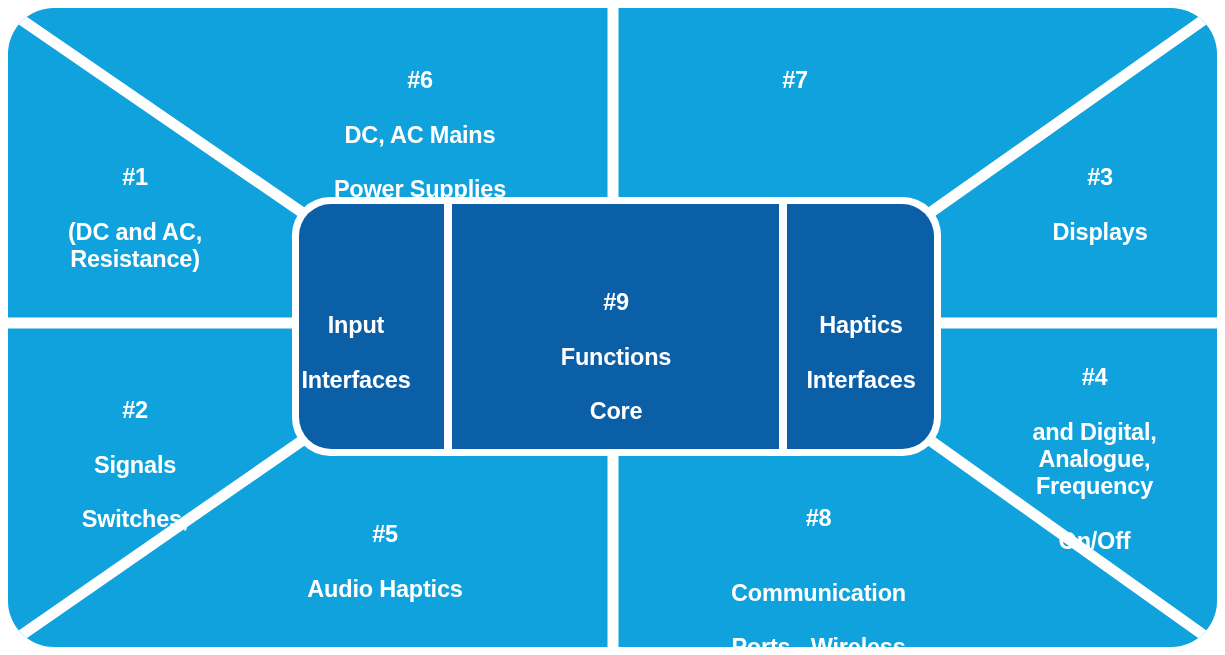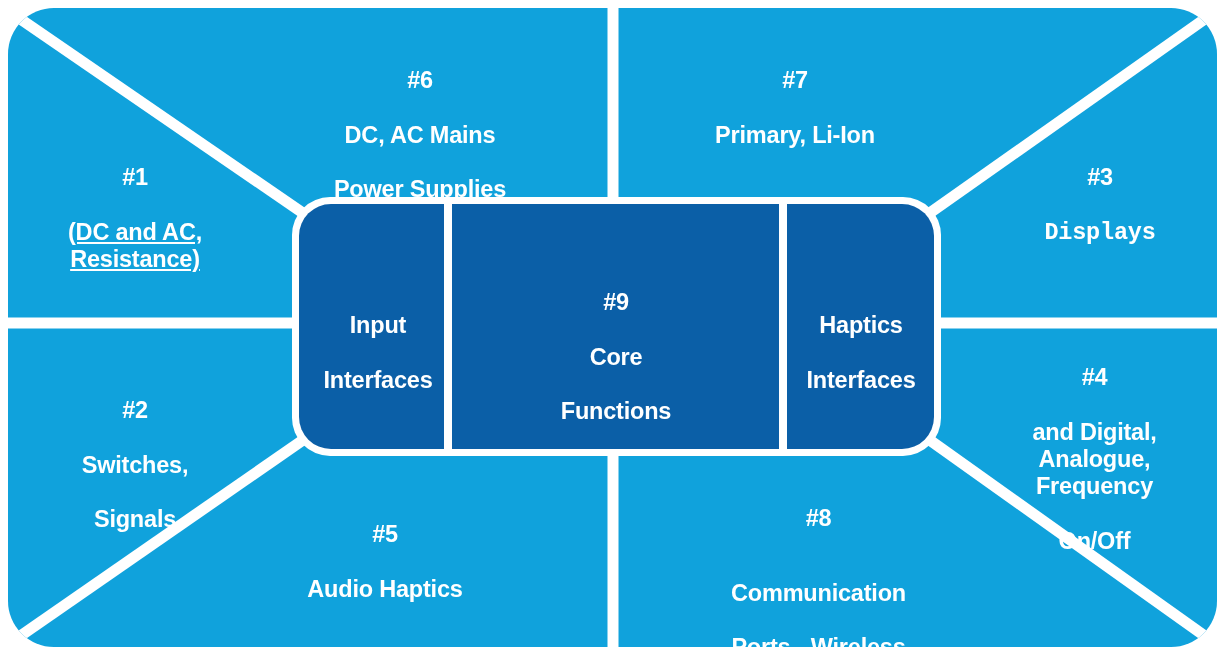--- a/index.html
+++ b/index.html
@@ -92,33 +92,33 @@
     <rect x="299" y="204" width="635" height="245" rx="32" ry="32" fill="#0B5FA7"></rect>
 
     <g stroke="#FFFFFF" stroke-width="8">
       <line x1="448" y1="204" x2="448" y2="449"></line>
       <line x1="783" y1="204" x2="783" y2="449"></line>
     </g>
   </svg>
 
   <div class="seg-label outer-label" style="left:10px; top:137px; width:250px;">
     <span class="seg-num" style="display: block; white-space: pre-line;">#1</span>
-    <span style="display: block; white-space: pre-line; text-decoration: underline;">(DC and AC,
+    <span style="display: block; white-space: pre-line;">(DC and AC,
 Resistance)</span>
   </div>
 
   <div class="seg-label outer-label" style="left:10px; top:370px; width:250px;">
     <span class="seg-num" style="display: block; white-space: pre-line;">#2</span>
+    <span style="display: block; white-space: pre-line;">Signals</span>
     <span style="display: block; white-space: pre-line;">Switches,</span>
-    <span style="display: block; white-space: pre-line;">Signals</span>
   </div>
 
   <div class="seg-label outer-label" style="left:975px; top:137px; width:250px;">
     <span class="seg-num" style="display: block; white-space: pre-line;">#3</span>
-    <span style="display: block; white-space: pre-line; font-family: Liberation Mono, monospace;">Displays</span>
+    <span style="display: block; white-space: pre-line;">Displays</span>
   </div>
 
   <div class="seg-label outer-label" style="left:968px; top:337px; width:253px;">
     <span class="seg-num" style="display: block; white-space: pre-line;">#4</span>
     <span style="display: block; white-space: pre-line;">and Digital,
 Analogue,
 Frequency</span>
     <span style="display: block; white-space: pre-line;">On/Off</span>
   </div>
 
@@ -128,39 +128,38 @@
   </div>
 
   <div class="seg-label outer-label" style="left:275px; top:40px; width:290px;">
     <span class="seg-num" style="display: block; white-space: pre-line;">#6</span>
     <span style="display: block; white-space: pre-line;">DC, AC Mains</span>
     <span style="display: block; white-space: pre-line;">Power Supplies</span>
   </div>
 
   <div class="seg-label outer-label" style="left:650px; top:40px; width:290px;">
     <span class="seg-num" style="display: block; white-space: pre-line;">#7</span>
-    <span style="display: block; white-space: pre-line;">Primary, Li-Ion</span>
   </div>
 
   <div class="seg-label outer-label" style="left:672px; top:478px; width:293px;">
     <span class="seg-num" style="display: block; white-space: pre-line;">#8</span>
     <span style="display: block; white-space: pre-line; margin-top: 20px;">Communication</span>
     <span style="display: block; white-space: pre-line;">Ports - Wireless
 and Wireline</span>
   </div>
 
-  <div class="seg-label core-side-label" style="left:306px; top:285px; width:144px;">
+  <div class="seg-label core-side-label" style="left:284px; top:285px; width:144px;">
     <span style="display: block; white-space: pre-line;">Input</span>
     <span style="display: block; white-space: pre-line;">Interfaces</span>
   </div>
 
   <div class="seg-label core-center-label" style="left:455px; top:262px; width:322px;">
     <span class="seg-num" style="display: block; white-space: pre-line;">#9</span>
+    <span style="display: block; white-space: pre-line;">Functions</span>
     <span style="display: block; white-space: pre-line;">Core</span>
-    <span style="display: block; white-space: pre-line;">Functions</span>
   </div>
 
   <div class="seg-label core-side-label" style="left:789px; top:285px; width:144px;">
     <span style="display: block; white-space: pre-line;">Haptics</span>
     <span style="display: block; white-space: pre-line;">Interfaces</span>
   </div>
 
 </div>
 
 </body></html>

